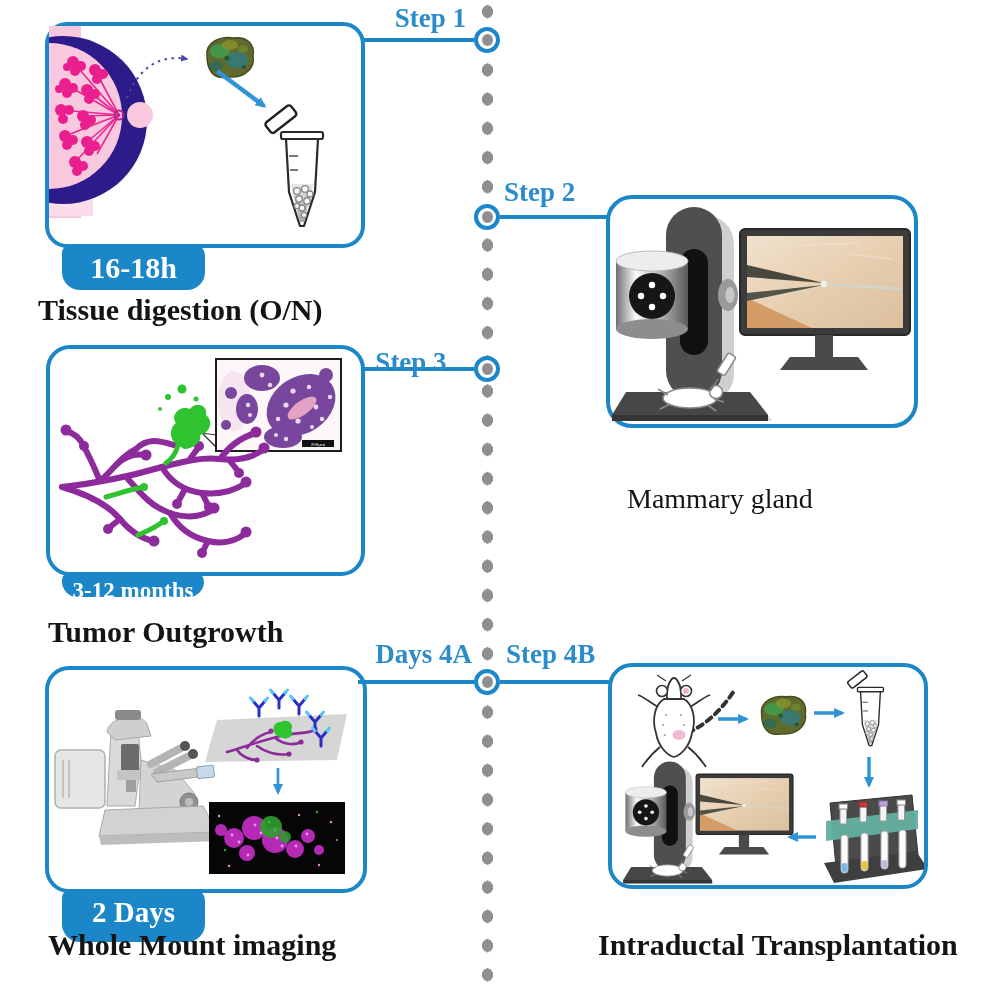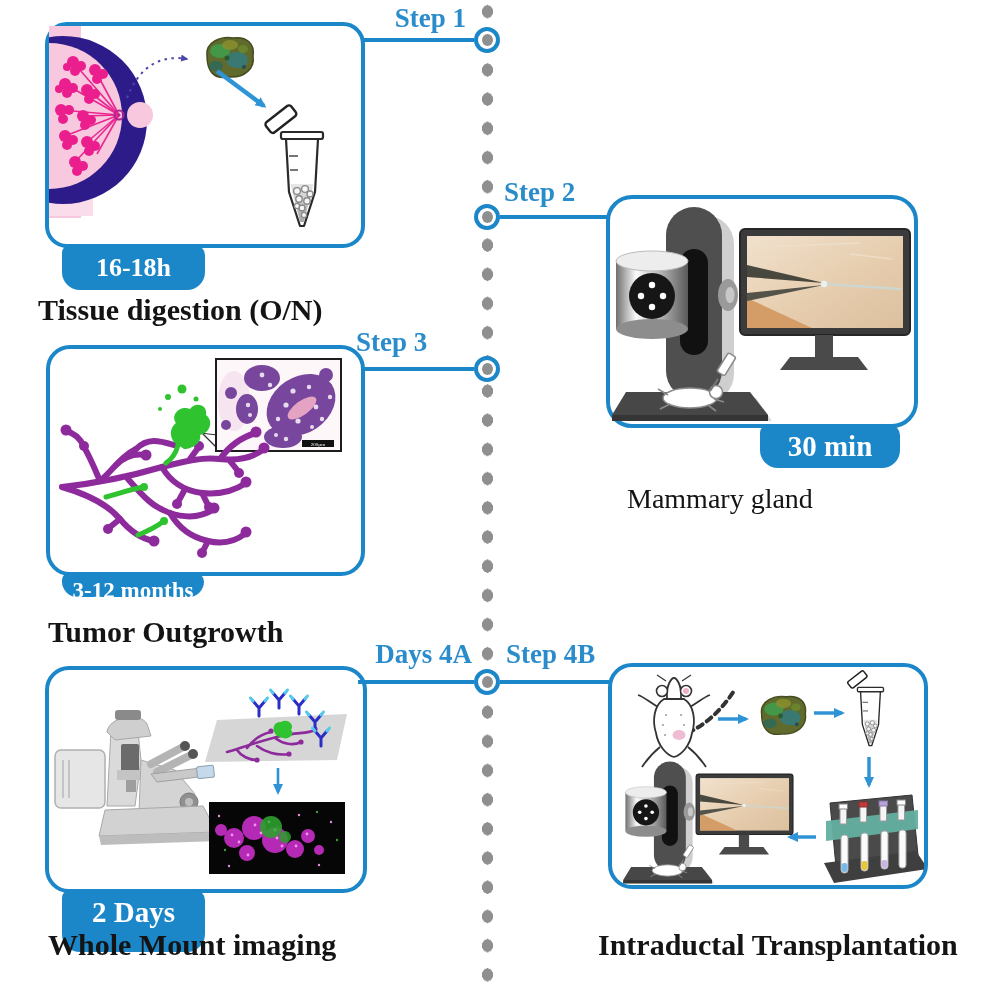--- a/index.html
+++ b/index.html
@@ -141,21 +141,21 @@
     </div>
   <div class="node" style="left:474px;top:356px;">
       <div class="nd"></div>
     </div>
   <div class="node" style="left:474px;top:669px;">
       <div class="nd"></div>
     </div>
 
   <div class="steplabel" style="left:360px;top:4px;width:106px;text-align:right;">Step 1</div>
   <div class="steplabel" style="left:504px;top:178px;">Step 2</div>
-  <div class="steplabel" style="left:356px;top:328px;width:110px;text-align:left;">Step 3</div>
+  <div class="steplabel" style="left:356px;top:348px;width:110px;text-align:center;">Step 3</div>
   <div class="steplabel" style="left:340px;top:640px;width:132px;text-align:right;">Days 4A</div>
   <div class="steplabel" style="left:506px;top:640px;">Step 4B</div>
 
   <div class="panel" style="left:45px;top:22px;width:320px;height:226px;border-radius:22px;">
     <svg width="312" height="218" viewBox="0 0 312 218">
       <g>
         <rect x="0" y="0" width="32" height="192" fill="#f7c8de"></rect>
         <rect x="0" y="160" width="44" height="30" fill="#fadcea"></rect>
         <circle cx="14" cy="94" r="84" fill="#2e1b8a"></circle>
         <circle cx="0" cy="90" r="73" fill="#f7c8de"></circle>
@@ -464,24 +464,23 @@
           <rect x="57" y="38" width="7" height="38" rx="3" fill="#fbfbfb" stroke="#aaa"></rect>
             <rect x="57.5" y="67" width="6" height="8" rx="2.5" fill="#c7b5e2"></rect>
           <rect x="75" y="37" width="7" height="38" rx="3" fill="#fbfbfb" stroke="#aaa"></rect>
         </g>
       </g>
       <line x1="204" y1="170" x2="178" y2="170" stroke="#2f94d6" stroke-width="3.5" marker-end="url(#ah)"></line>
       <use href="#scope-monitor" transform="translate(10,90) scale(0.57)"></use>
     </svg>
   </div>
 
-  <div class="badge" style="left:62px;top:245px;width:143px;height:45px;font-size:26px;line-height:45px;">16-18h</div>
-  <div class="badge" style="left:760px;top:425px;width:140px;height:43px;font-size:29px;line-height:43px;">30 min</div>
+  <div class="badge" style="left:62px;top:245px;width:143px;height:45px;font-size:30px;line-height:45px;">16-18h</div>
   <div class="badge" style="left:62px;top:573px;width:142px;height:24px;font-size:23px;line-height:35px;">3-12 months</div>
-  <div class="badge" style="left:62px;top:890px;width:143px;height:62px;font-size:29px;line-height:44px;">2 Days</div>
+  <div class="badge" style="left:62px;top:890px;width:143px;height:52px;font-size:29px;line-height:44px;">2 Days</div>
 
   <div class="caption" style="left:38px;top:293px;">Tissue digestion (O/N)</div>
   <div class="caption" style="left:627px;top:482px;">
     <div class="subcaption">Mammary gland</div>
   </div>
   <div class="caption" style="left:48px;top:928px;">Whole Mount imaging</div>
   <div class="caption" style="left:48px;top:615px;">Tumor Outgrowth</div>
   <div class="caption" style="left:598px;top:928px;">Intraductal Transplantation</div>
 
 </div>

